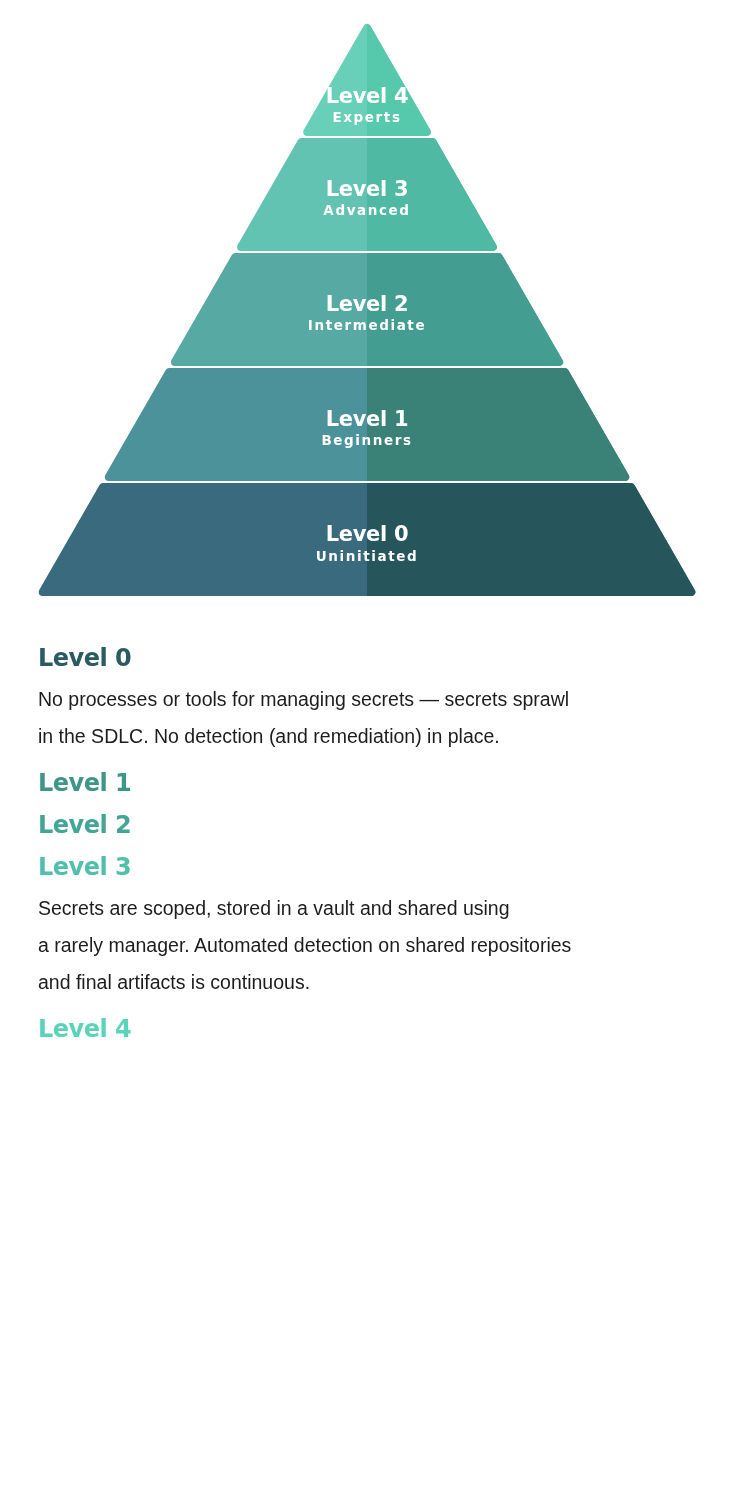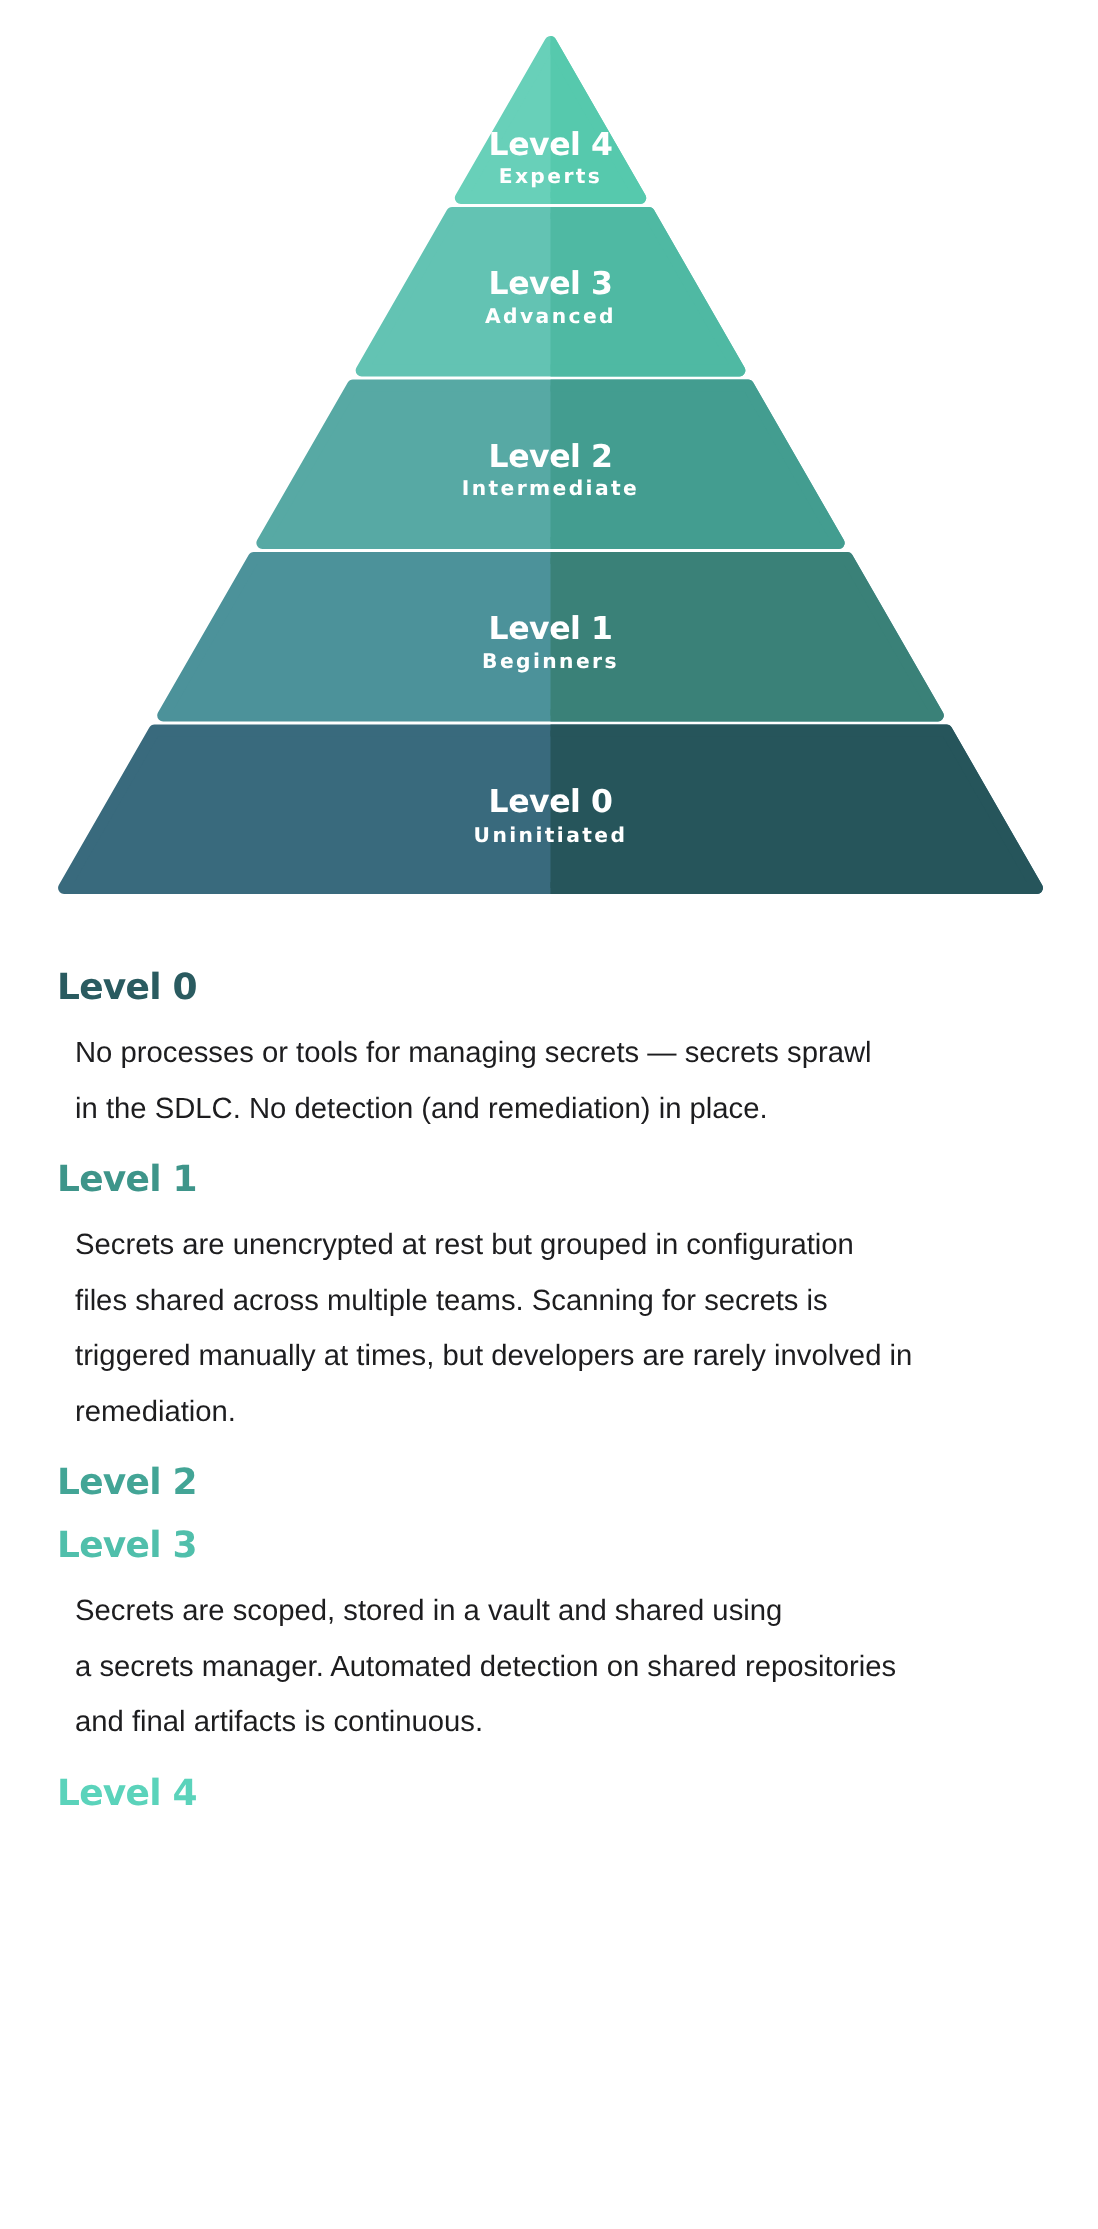--- a/index.html
+++ b/index.html
@@ -47,21 +47,21 @@
   }
   .section h2 {
     margin: 0 0 9px 0;
     font-family: "DejaVu Sans", sans-serif;
     font-weight: bold;
     font-size: 24px;
     line-height: 28px;
     letter-spacing: -0.5px;
   }
   .section p {
-    margin: 12px;
+    margin: 0;
     font-family: "Liberation Sans", sans-serif;
     font-size: 19.5px;
     line-height: 37px;
     color: #1d1d1f;
     white-space: pre-line;
     width: 680px;
   }
 </style>
 </head>
 <body>
@@ -114,34 +114,30 @@
   <div class="sections">
 
     <div class="section">
       <h2 style="color: rgb(42, 91, 96);">Level 0</h2>
       <p>No processes or tools for managing secrets — secrets sprawl
 in the SDLC. No detection (and remediation) in place.</p>
     </div>
 
     <div class="section">
       <h2 style="color: rgb(62, 149, 138);">Level 1</h2>
-      <p>Secrets are unencrypted at rest but grouped in configuration
-files shared across multiple teams. Scanning for secrets is
-triggered manually at times, but developers are rarely involved in
-remediation.</p>
     </div>
 
     <div class="section">
       <h2 style="color: rgb(67, 165, 150);">Level 2</h2>
     </div>
 
     <div class="section">
       <h2 style="color: rgb(80, 191, 171);">Level 3</h2>
       <p>Secrets are scoped, stored in a vault and shared using
-a secrets manager. Automated detection on shared repositories
+a rarely manager. Automated detection on shared repositories
 and final artifacts is continuous.</p>
     </div>
 
     <div class="section">
       <h2 style="color: rgb(91, 211, 187);">Level 4</h2>
     </div>
 
   </div>
 </div>
 

